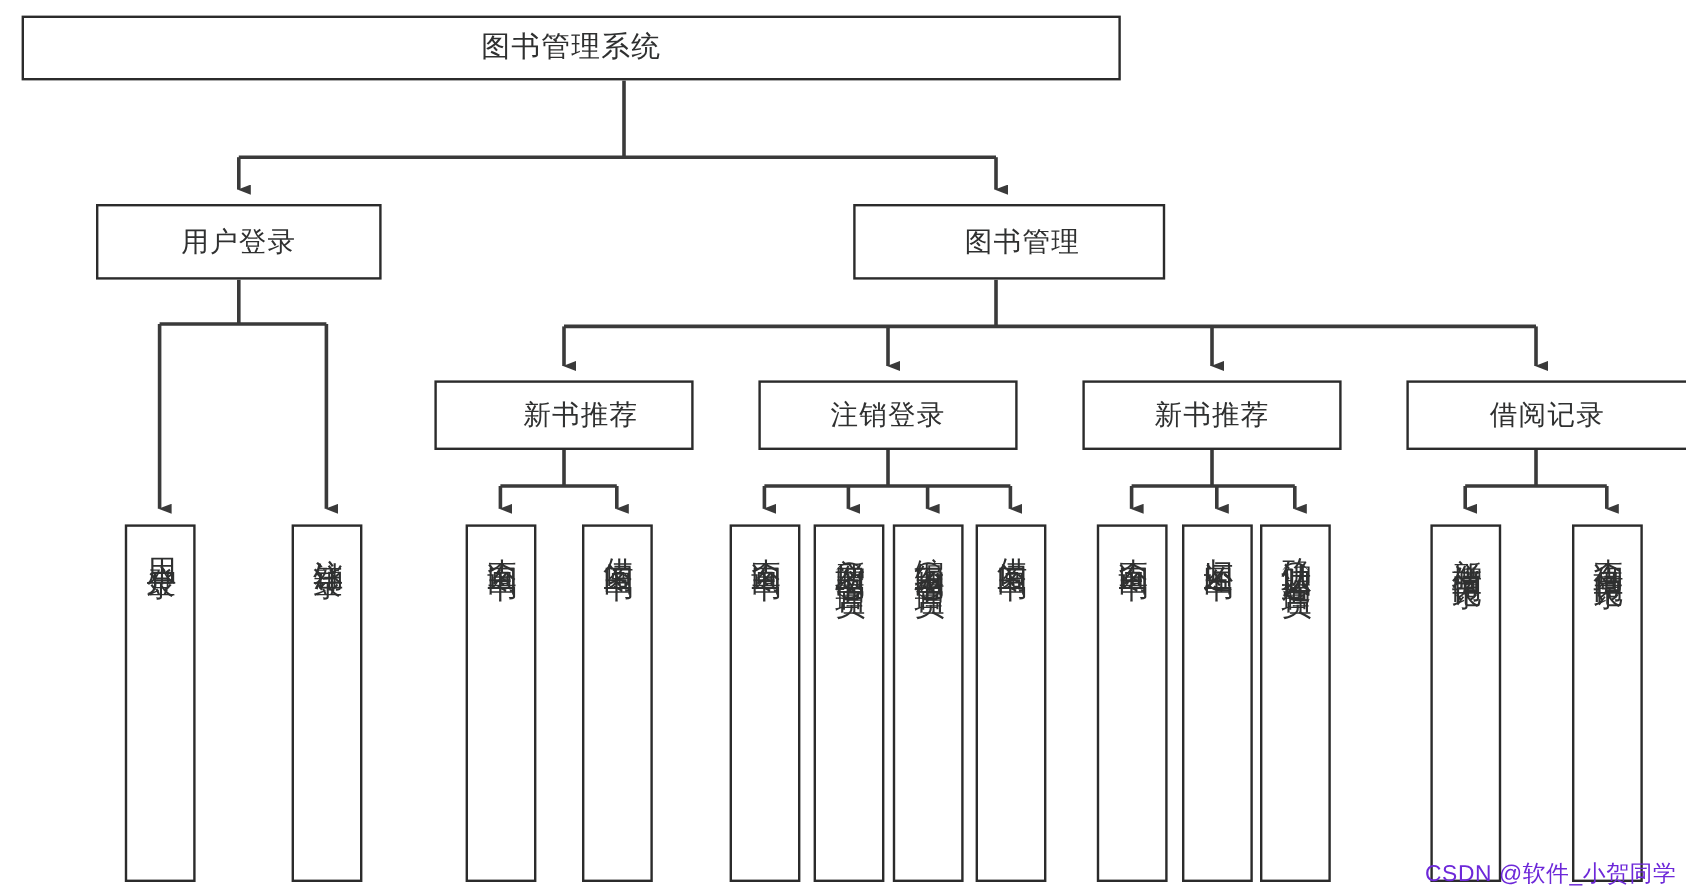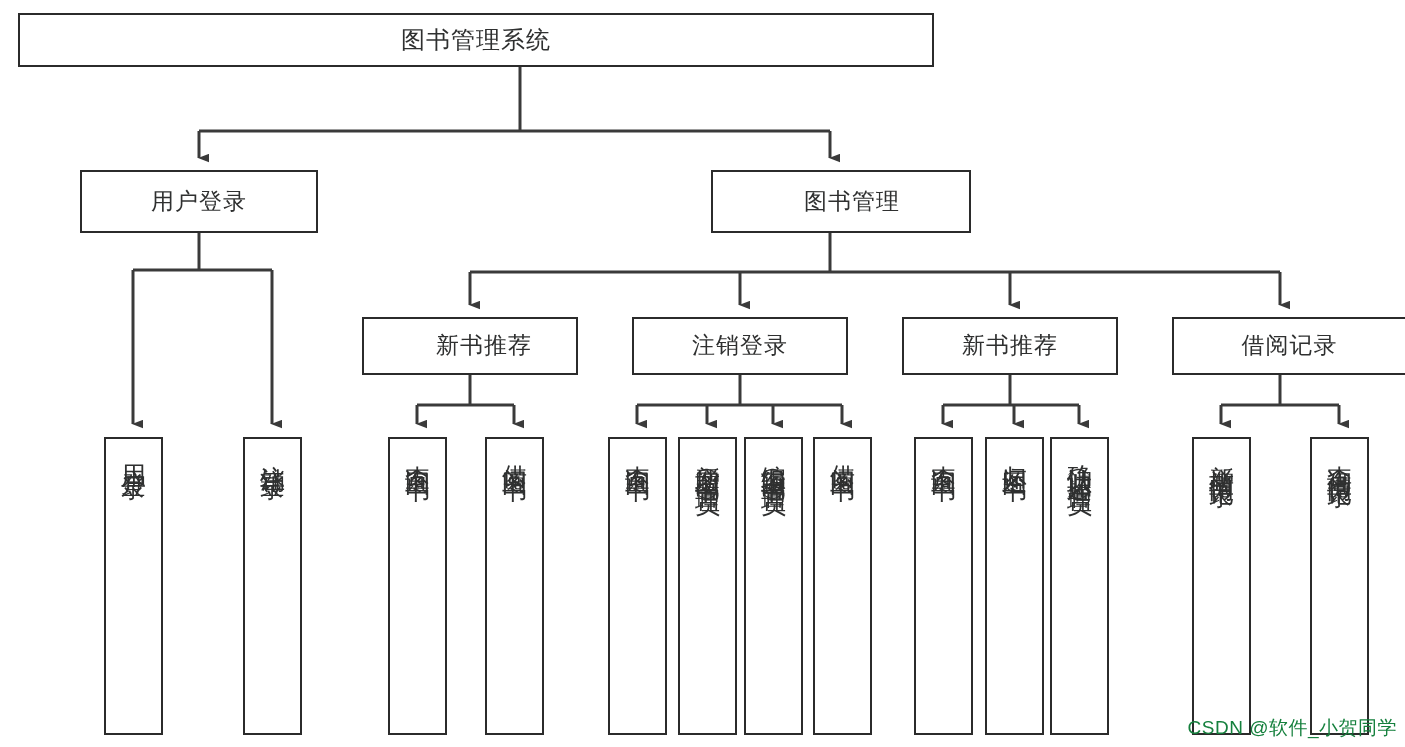--- a/index.html
+++ b/index.html
@@ -35,21 +35,21 @@
     writing-mode:vertical-rl;
     text-orientation:upright;
     font-size:25px;
     letter-spacing:4px;
     line-height:1;
   }
   .watermark{
     position:absolute;
     right:8px;bottom:6px;
     font-size:19px;
-    color:#15803d;
+    color:#6d28d9;
     letter-spacing:0.5px;
     white-space:nowrap;
   }
 </style>
 </head>
 <body>
 
 <div id="canvas">
 
   <svg class="edges" viewBox="0 0 1405 747">

